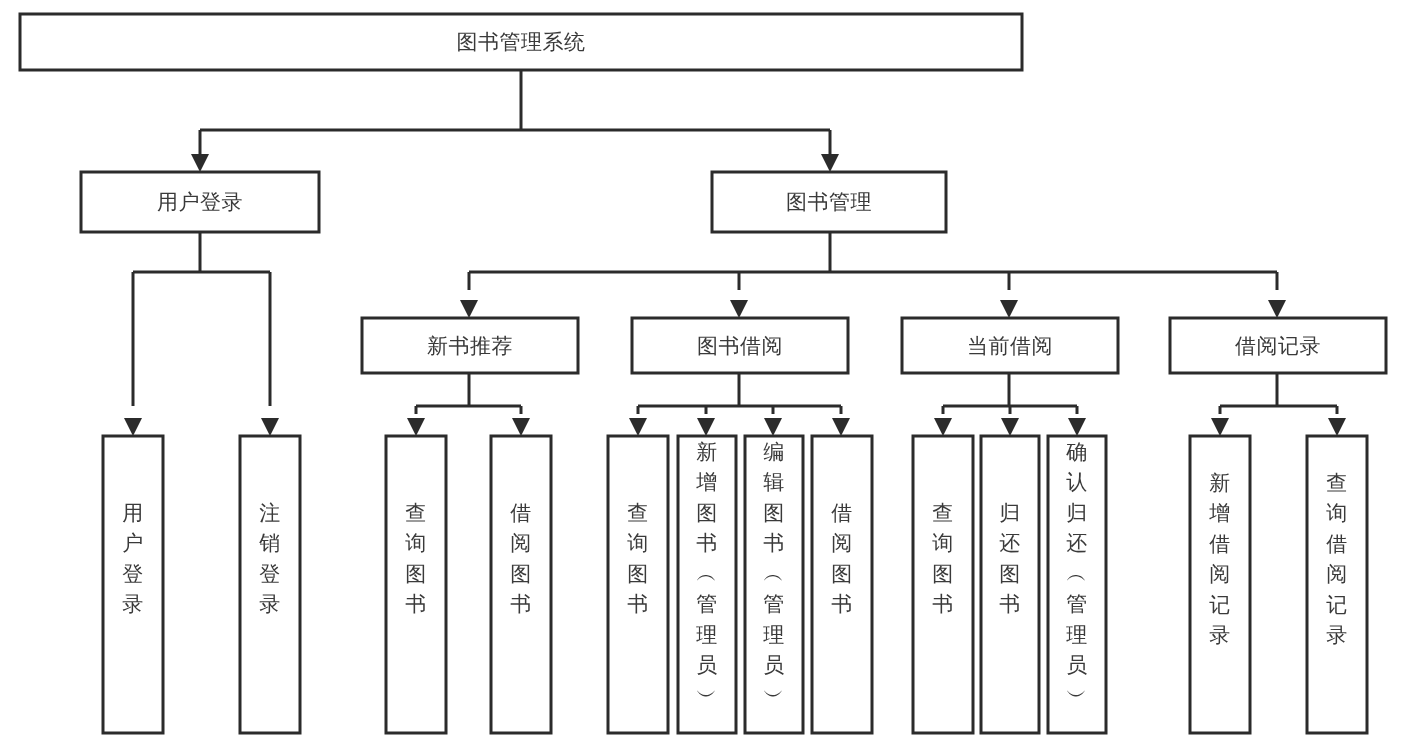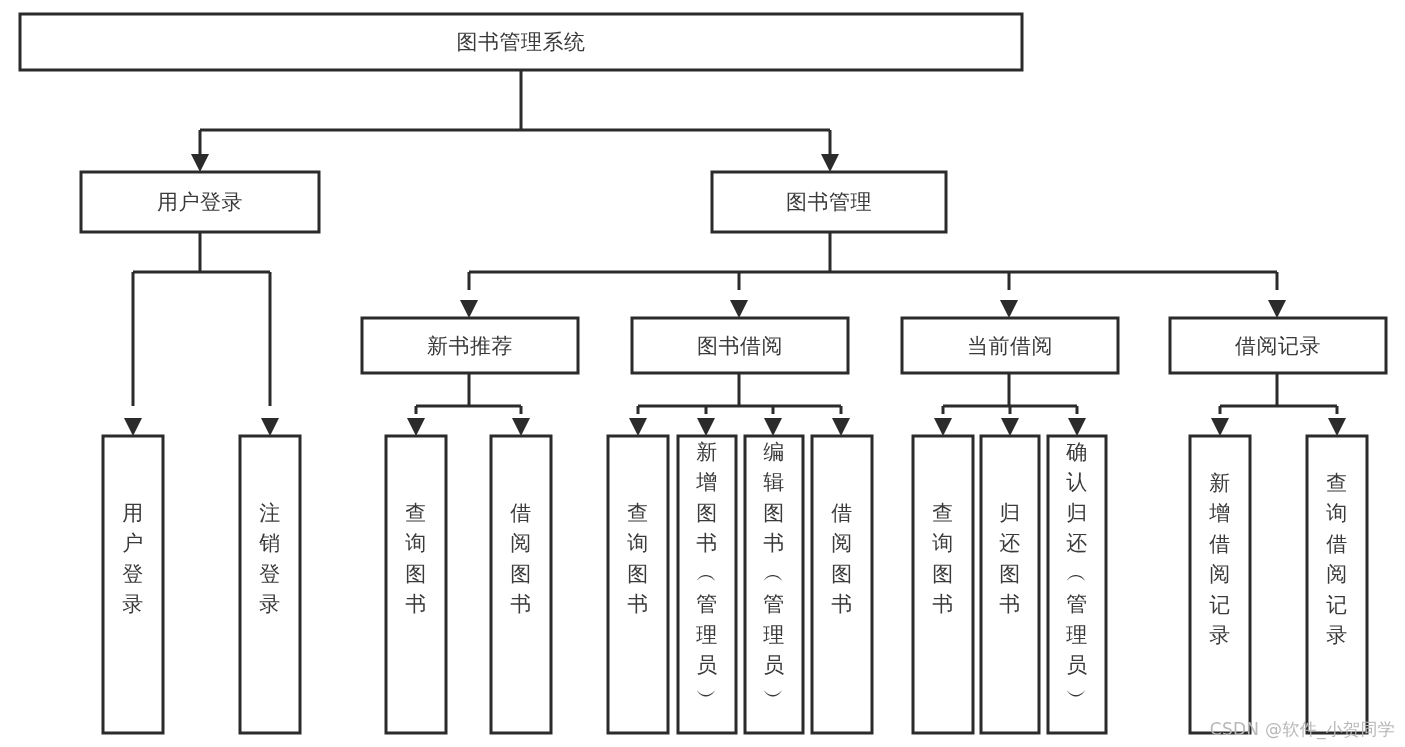--- a/index.html
+++ b/index.html
@@ -240,14 +240,13 @@
       </g>
 
       <g>
         <rect class="node-rect" x="1307" y="436" width="60" height="297"></rect>
         <text class="node-label-v" x="1337" y="490"><tspan x="1337" dy="0">查</tspan><tspan x="1337" dy="1.45em">询</tspan><tspan x="1337" dy="1.45em">借</tspan><tspan x="1337" dy="1.45em">阅</tspan><tspan x="1337" dy="1.45em">记</tspan><tspan x="1337" dy="1.45em">录</tspan></text>
       </g>
 
     </g>
   </svg>
 
-  <div class="watermark">CSDN @软件_小贺同学</div>
 </div>
 
 </body></html>

